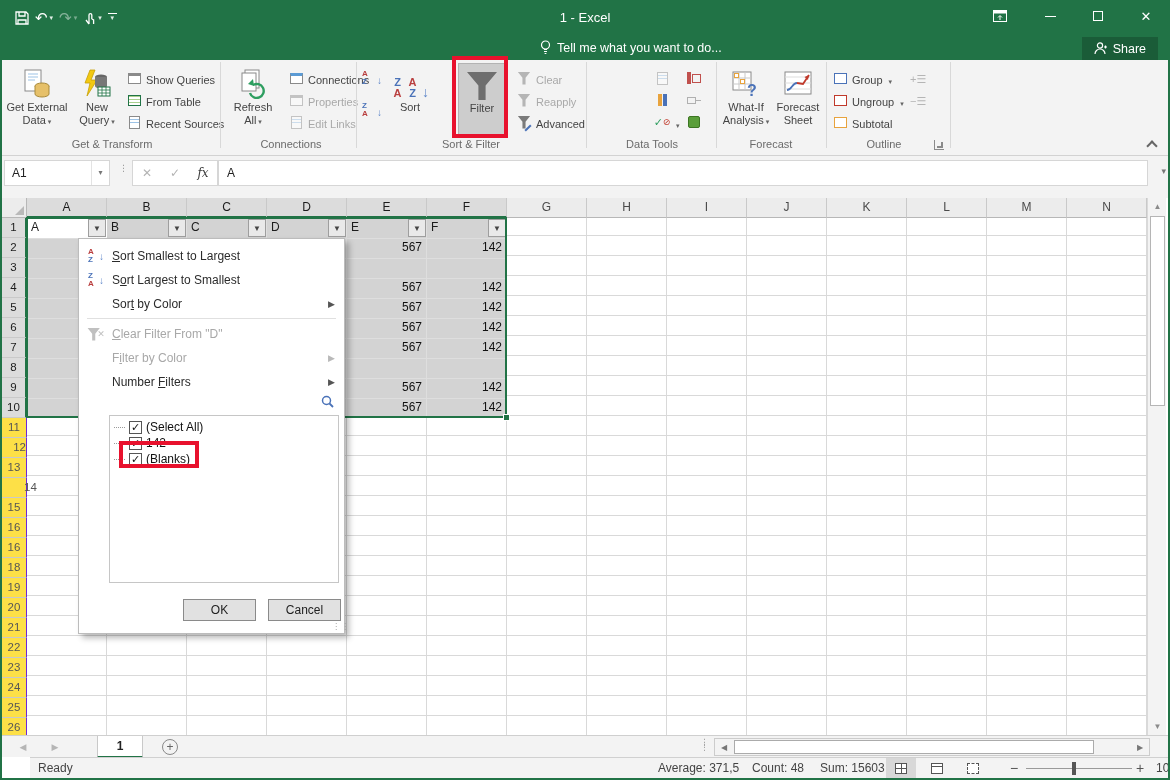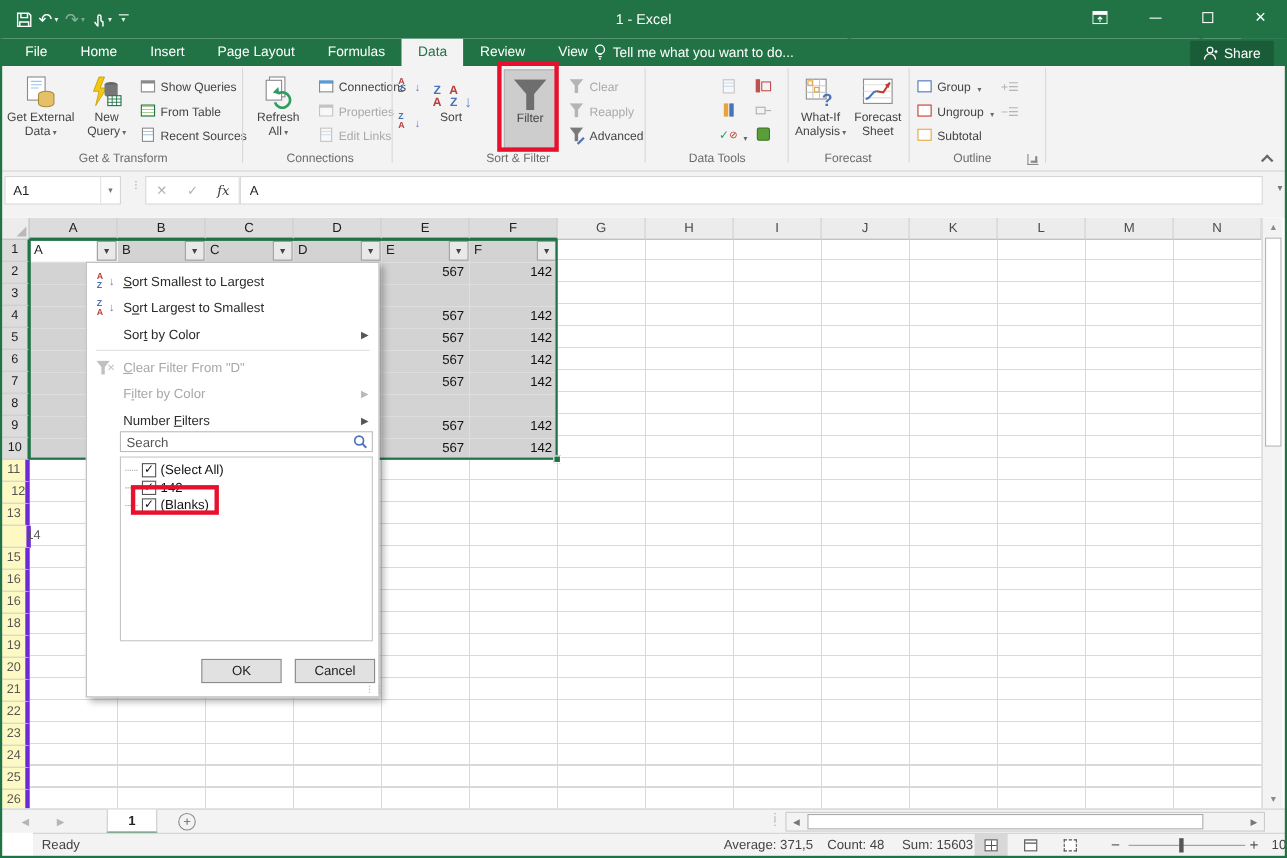--- a/index.html
+++ b/index.html
@@ -67,22 +67,22 @@
   
   #grid { left:2px; top:198px; width:1164px; height:537px; background:#fff; overflow:hidden; z-index:1; }
   #gridbg { position:absolute; left:25px; top:20px; width:1120px; height:517px;
             background: repeating-linear-gradient(90deg, transparent 0 79px, #d9d9d9 79px 80px),
                         repeating-linear-gradient(0deg, transparent 0 19px, #d9d9d9 19px 20px); }
   #corner { position:absolute; left:0; top:0; width:25px; height:20px; background:#ececec; border-right:1px solid #b7b7b7; border-bottom:1px solid #b7b7b7; }
   #corner:after { content:""; position:absolute; right:2px; bottom:2px; border-left:9px solid transparent; border-bottom:9px solid #b9b9b9; }
   .colh { position:absolute; top:0; height:20px; width:80px; background:#ececec; color:#4a4a4a; text-align:center; line-height:19px;
           border-right:1px solid #c9c9c9; border-bottom:1px solid #b7b7b7; font-size:12px; }
   .colh.sel { background:#dcdcdc; color:#1c1c1c; border-bottom:2px solid #217346; }
-  .rowh { position:absolute; left:0; width:25px; height:20px; background:#fef9c3; color:#565656; text-align:center; line-height:19px;
-          border-right:4px solid #6d28d9; border-bottom:1px solid #c9c9c9; font-size:11.5px; }
+  .rowh { position:absolute; left:0; width:25px; height:20px; background:#fde047; color:#565656; text-align:center; line-height:19px;
+          border-right:1px solid #6d28d9; border-bottom:1px solid #c9c9c9; font-size:11.5px; }
   .rowh.sel { background:#dcdcdc; color:#1c1c1c; border-right:2px solid #217346; }
   #selbg { position:absolute; left:25px; top:20px; width:480px; height:200px; background:#d3d3d3;
            background-image: repeating-linear-gradient(90deg, transparent 0 79px, #dedede 79px 80px),
                              repeating-linear-gradient(0deg, transparent 0 19px, #dedede 19px 20px); }
   .hc { position:absolute; top:20px; width:80px; height:20px; line-height:19px; padding-left:4px; color:#1c1c1c; }
   .hc.activecell { background:#fff; }
   .fdd { position:absolute; top:1px; right:1px; width:18px; height:18px; background:#e9e9e9; border:1px solid #9e9e9e;
          display:flex; align-items:center; justify-content:center; color:#444; font-size:8px; }
   .cellv { position:absolute; width:80px; height:20px; line-height:19px; text-align:right; padding-right:5px; color:#111; }
   #selborder { position:absolute; left:24px; top:19px; width:481px; height:201px; border:2px solid #217346; pointer-events:none; }
@@ -197,30 +197,20 @@
   <div class="winctl abs" style="right:100px;">
       <span style="width:11px;border-top:1.5px solid #fff;"></span>
     </div>
   <div class="winctl abs" style="right:52px;">
       <span style="width:10px;height:10px;border:1.5px solid #fff;"></span>
     </div>
   <div class="winctl abs" style="right:4px;">✕</div>
 </div>
 
 <div id="tabrow" class="abs">
-  <div id="tabs">
-      <div class="tab">File</div>
-      <div class="tab">Home</div>
-      <div class="tab">Insert</div>
-      <div class="tab">Page Layout</div>
-      <div class="tab">Formulas</div>
-      <div class="tab active">Data</div>
-      <div class="tab">Review</div>
-      <div class="tab">View</div>
-    </div>
   <div id="tellme">
     <svg width="11" height="15" viewBox="0 0 11 15">
         <circle cx="5.5" cy="5" r="4" fill="none" stroke="#fff" stroke-width="1.2"></circle>
         <path d="M4 9.5 h3 M4 11.5 h3 M4.6 13.5 h1.8" stroke="#fff" stroke-width="1.2"></path>
       </svg>
     <span>Tell me what you want to do...</span>
   </div>
   <div id="share-btn">
     <svg width="13" height="13" viewBox="0 0 13 13">
         <circle cx="6" cy="3.5" r="2.6" fill="none" stroke="#fff" stroke-width="1.2"></circle>
@@ -594,21 +584,20 @@
         <span class="gut"></span>
         <span>F<u>i</u>lter by Color</span>
         <span class="sub">▶</span>
       </div>
       <div class="fm-item" style="top: 131px;">
         <span class="gut"></span>
         <span>Number <u>F</u>ilters</span>
         <span class="sub">▶</span>
       </div>
     </div>
-  <input id="fm-search" type="text" placeholder="Search" style="">
   <svg id="fm-searchicon" class="abs" width="13" height="13" viewBox="0 0 13 13">
       <circle cx="5.5" cy="5.5" r="4" fill="none" stroke="#4a72b8" stroke-width="1.5"></circle>
       <path d="M8.5 8.5 L12 12" stroke="#4a72b8" stroke-width="1.8"></path>
     </svg>
   <div id="fm-list">
       <div class="fm-check" style="top: 3px;">
         <span class="stub"></span>
         <span class="cb">✓</span>
         <span>(Select All)</span>
       </div>

